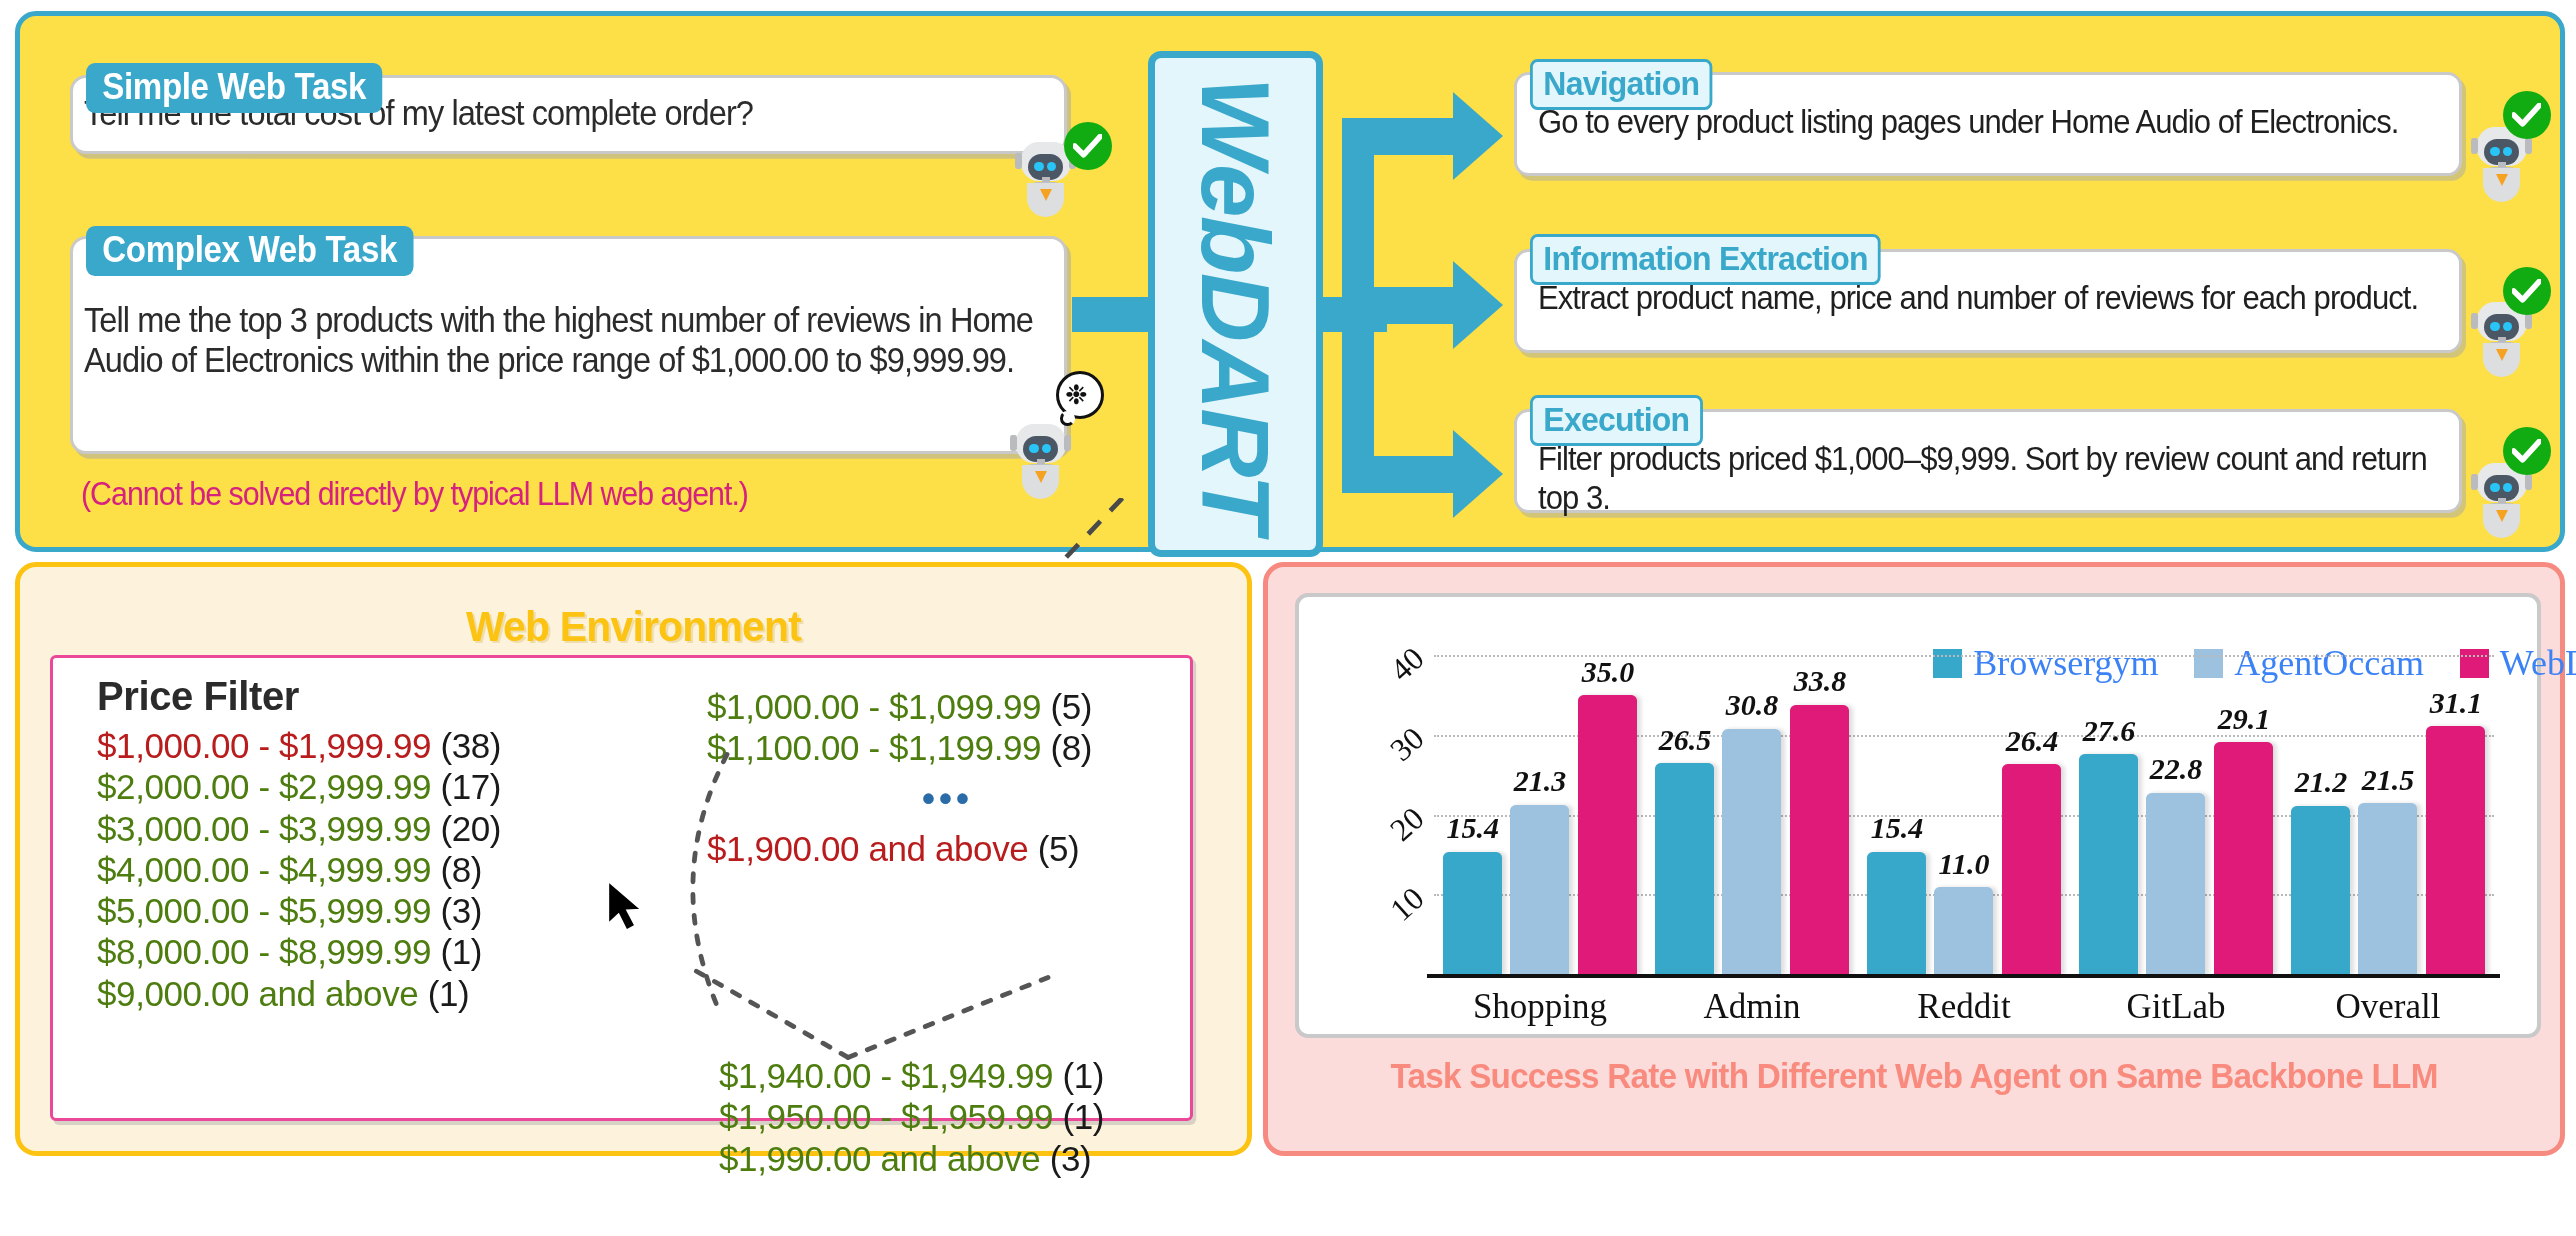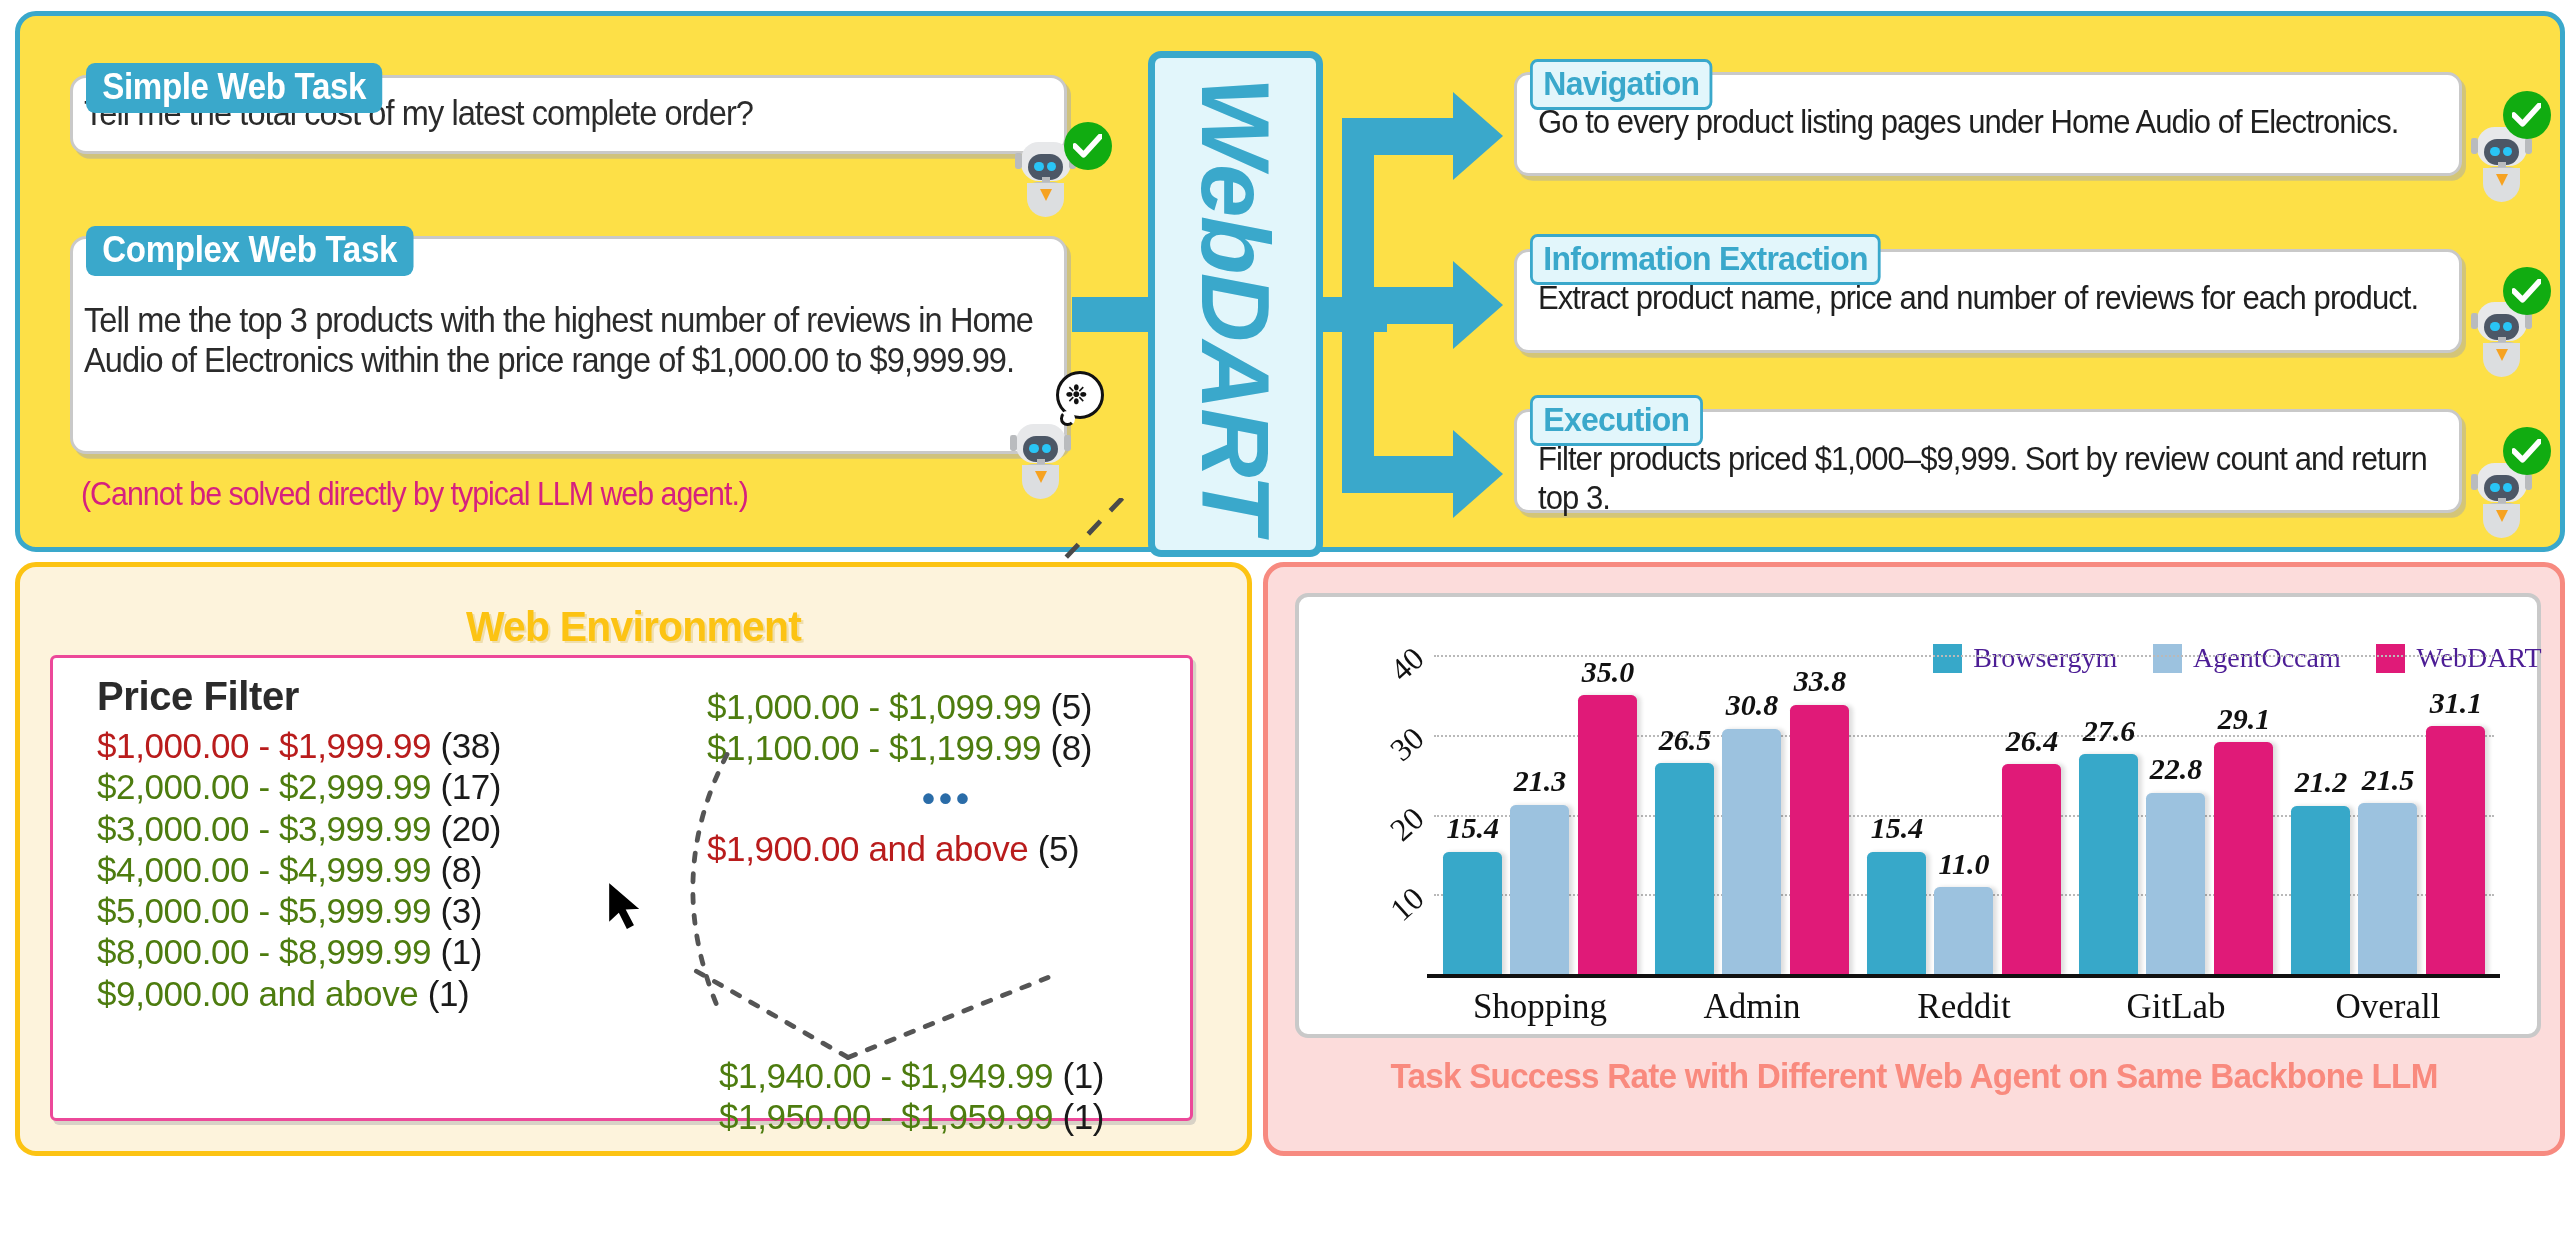--- a/index.html
+++ b/index.html
@@ -315,21 +315,21 @@
   .barlabel {
     position: absolute;
     font-family: "Liberation Serif", serif;
     font-style: italic; font-weight: bold;
     font-size: 30px; color: #111;
     text-align: center; white-space: nowrap;
   }
   .legend { position: absolute; left: 634px; top: 45px; display: flex; align-items: center; gap: 14.5px; }
   .legend .item { display: flex; align-items: center; gap: 11.2px; }
   .legend .sw { width: 29px; height: 29px; }
-  .legend .lbl { font-family: "Liberation Serif", serif; font-size: 28px; color: #4c1d95; }
+  .legend .lbl { font-family: "Liberation Serif", serif; font-size: 36px; color: #3b82f6; }
 </style>
 </head>
 <body>
 
 <div id="root">
 
   <div class="top-panel">
 
     <div class="task-card simple"></div>
     <div class="task-badge badge-simple">Simple Web Task</div>
@@ -519,20 +519,24 @@
       </div>
 
       <div class="pf-col3">
         <div class="pf-row">
           <span class="pf-link">$1,940.00 - $1,949.99</span>
           <span class="pf-count">(1)</span>
         </div>
         <div class="pf-row">
           <span class="pf-link">$1,950.00 - $1,959.99</span>
           <span class="pf-count">(1)</span>
+        </div>
+        <div class="pf-row">
+          <span class="pf-link">$1,990.00 and above</span>
+          <span class="pf-count">(3)</span>
         </div>
       </div>
 
       <svg class="conn" style="left:554px; top:88px; width:128px; height:273px;" viewBox="0 0 160 340" width="128" height="273">
         <path d="M150 10 Q70 165 140 330" stroke="#555" stroke-width="6" fill="none" stroke-dasharray="10 16" stroke-linecap="round"></path>
       </svg>
       <svg class="conn" style="left:594px; top:305px; width:418px; height:104px;" viewBox="0 0 520 130" width="418" height="104">
         <path d="M250 118 L60 10" stroke="#555" stroke-width="6" fill="none" stroke-dasharray="10 16" stroke-linecap="round"></path>
         <path d="M250 118 L500 18" stroke="#555" stroke-width="6" fill="none" stroke-dasharray="10 16" stroke-linecap="round"></path>
       </svg>

